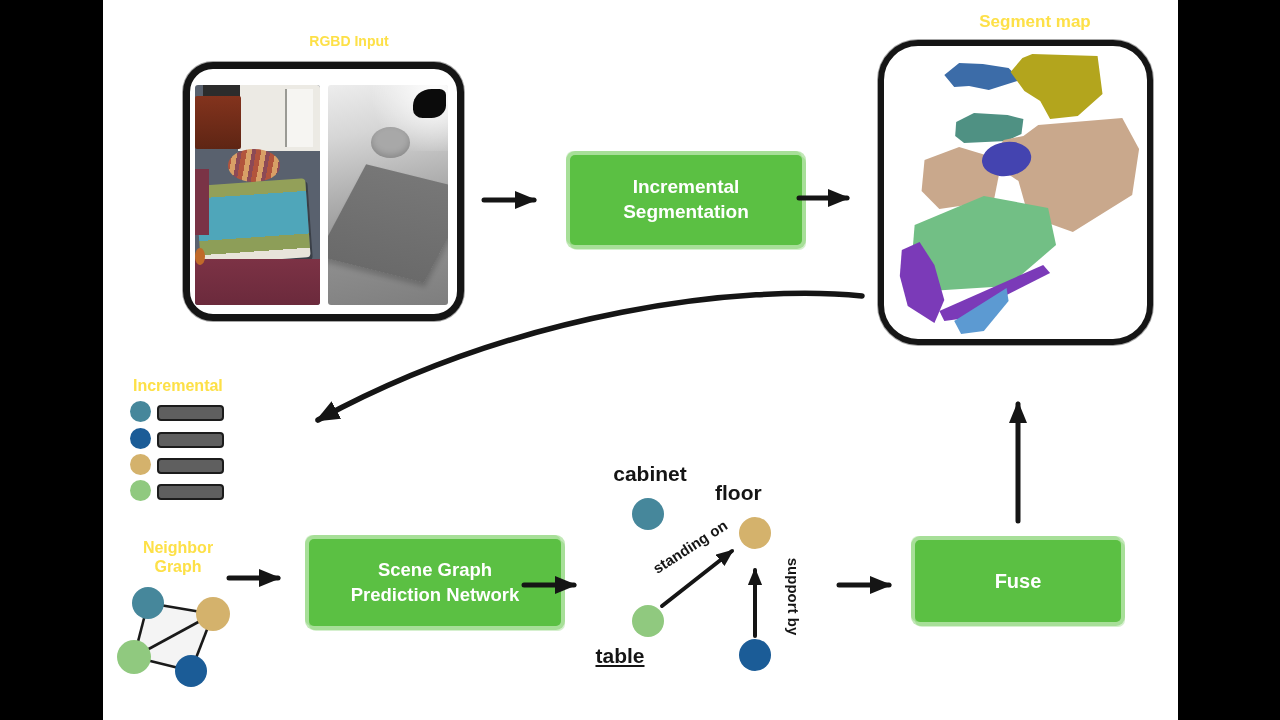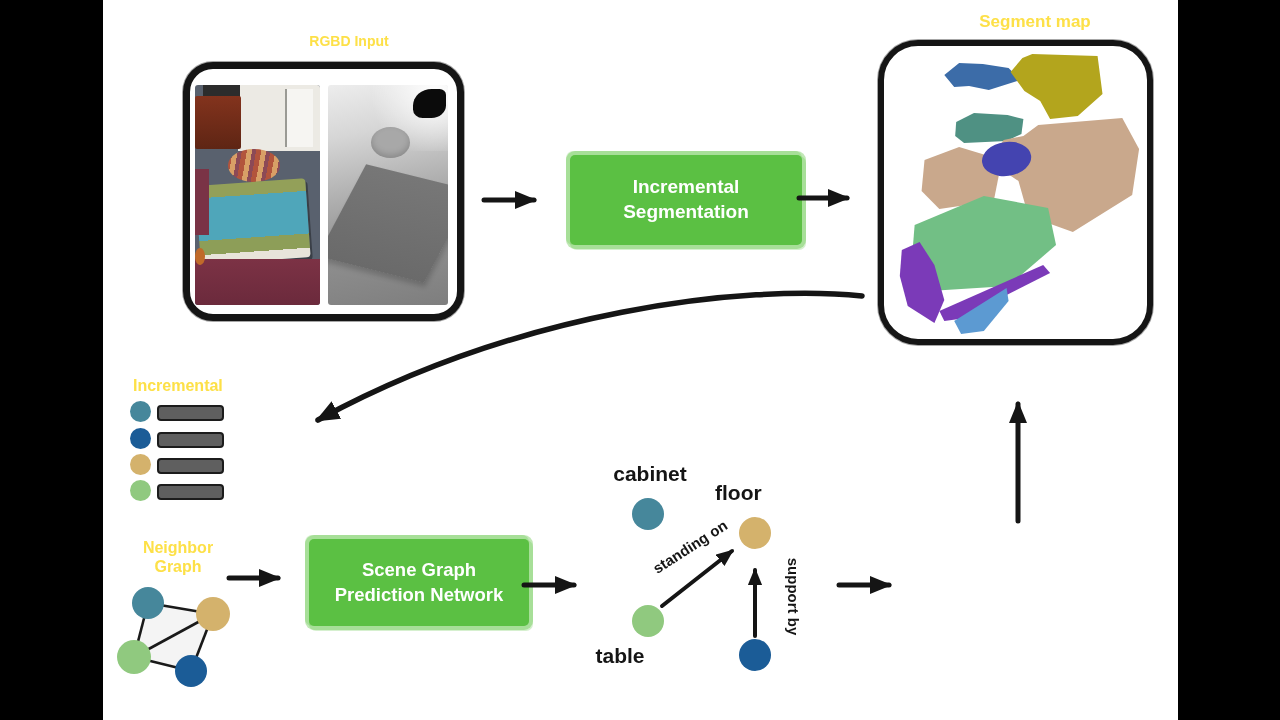--- a/index.html
+++ b/index.html
@@ -67,24 +67,27 @@
       <div class="abs" style="left:36%;top:19%;width:32%;height:14%;background:#a8a8a8;border-radius:50%;box-shadow:inset 0 -3px 6px rgba(0,0,0,.18);"></div>
       <div class="abs" style="left:10%;top:40%;width:92%;height:46%;transform:rotate(14deg) skewX(-14deg);
            background:linear-gradient(180deg,#777777,#6a6a6a);box-shadow:3px 4px 5px rgba(0,0,0,.18);"></div>
     </div>
   </div>
 
   <div class="green-box" style="left: 570px; top: 155px; width: 216px; height: 90px; font-size: 19px; padding: 0px 8px; background-color: rgb(91, 192, 67);">
     <span>Incremental Segmentation</span>
   </div>
 
-  <div class="green-box" style="left: 309px; top: 539px; width: 208px; height: 87px; font-size: 18.5px; padding: 0px 6px; background-color: rgb(91, 192, 67);">
+  <div class="green-box" style="left: 309px; top: 539px; width: 208px; height: 87px; font-size: 18.5px; padding: 0px 22px; background-color: rgb(91, 192, 67);">
     <span>Scene Graph Prediction Network</span>
   </div>
 
+  <div class="green-box" style="left: 915px; top: 540px; width: 206px; height: 82px; font-size: 20px; background-color: rgb(91, 192, 67);">
+    <span>Fuse</span>
+  </div>
 
   <div class="abs lbl center" style="left:955px;top:12px;width:160px;font-size:17px;">Segment map</div>
 
   <div class="sketch-frame" style="left:878px;top:40px;width:263px;height:293px;border-width:6px;border-radius:40px;">
     <svg width="263" height="293" viewBox="0 0 266 293" preserveAspectRatio="none">
       <polygon points="61,29 76,17 100,18 126,22 138,34 106,44 86,40 71,41" style="fill: rgb(60, 108, 168);"></polygon>
       <polygon points="128,26 140,12 150,8 216,10 221,48 196,70 168,73 158,55 142,45" style="fill: rgb(179, 165, 29);"></polygon>
       <polygon points="73,76 91,67 125,69 141,73 139,88 124,95 81,97 72,90" style="fill: rgb(79, 145, 131);"></polygon>
       <polygon points="121,94 141,90 156,79 241,72 258,103 251,149 191,186 146,170 136,135 106,115" style="fill: rgb(201, 168, 140);"></polygon>
       <polygon points="41,114 76,101 106,110 116,130 111,155 56,163 38,145" style="fill: rgb(201, 168, 140);"></polygon>
@@ -132,21 +135,21 @@
     <circle cx="86" cy="96" r="16" style="fill: rgb(27, 92, 151);"></circle>
   </svg>
 
   <div class="node-label" style="left:608px;top:462px;width:84px;text-align:center;">cabinet</div>
   <div class="node-dot" style="left: 632px; top: 498px; background-color: rgb(70, 135, 155);"></div>
 
   <div class="node-label" style="left:715px;top:481px;width:84px;text-align:left;">floor</div>
   <div class="node-dot" style="left: 739px; top: 517px; background-color: rgb(212, 178, 108);"></div>
 
   <div class="node-dot" style="left: 632px; top: 605px; background-color: rgb(144, 201, 127);"></div>
-  <div class="node-label" style="left:578px;top:644px;width:84px;text-align:center;">table</div>
+  <div class="node-label" style="left:578px;top:644px;width:84px;text-align:center;text-decoration:underline;">table</div>
 
   <div class="node-dot" style="left: 739px; top: 639px; background-color: rgb(27, 92, 151);"></div>
   <div class="node-label" style="left:721px;top:677px;width:68px;text-align:center;margin-top:40px;">bag</div>
 
   <div class="edge-label center" style="left:630px;top:538px;width:120px;transform:rotate(-33deg);">standing on</div>
   <div class="edge-label center" style="left:738px;top:588px;width:110px;transform:rotate(90deg);">support by</div>
 
   <svg class="abs" style="left:0;top:0;pointer-events:none;" width="1280" height="720" viewBox="0 0 1280 720">
     <defs>
       <marker id="ah" markerUnits="strokeWidth" markerWidth="4.4" markerHeight="3.6" viewBox="0 0 11 9" refX="9.5" refY="4.5" orient="auto">

